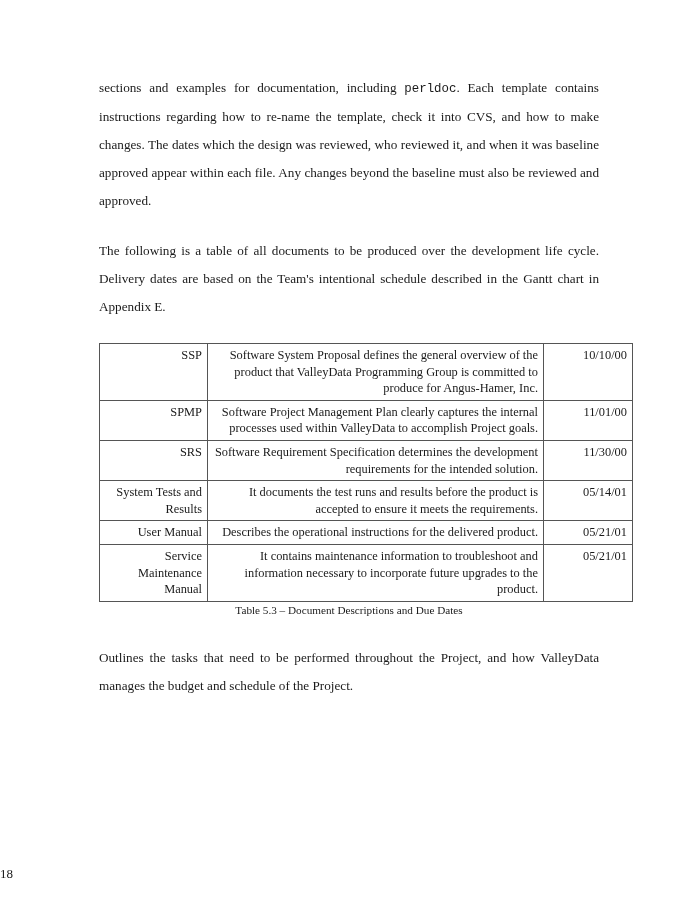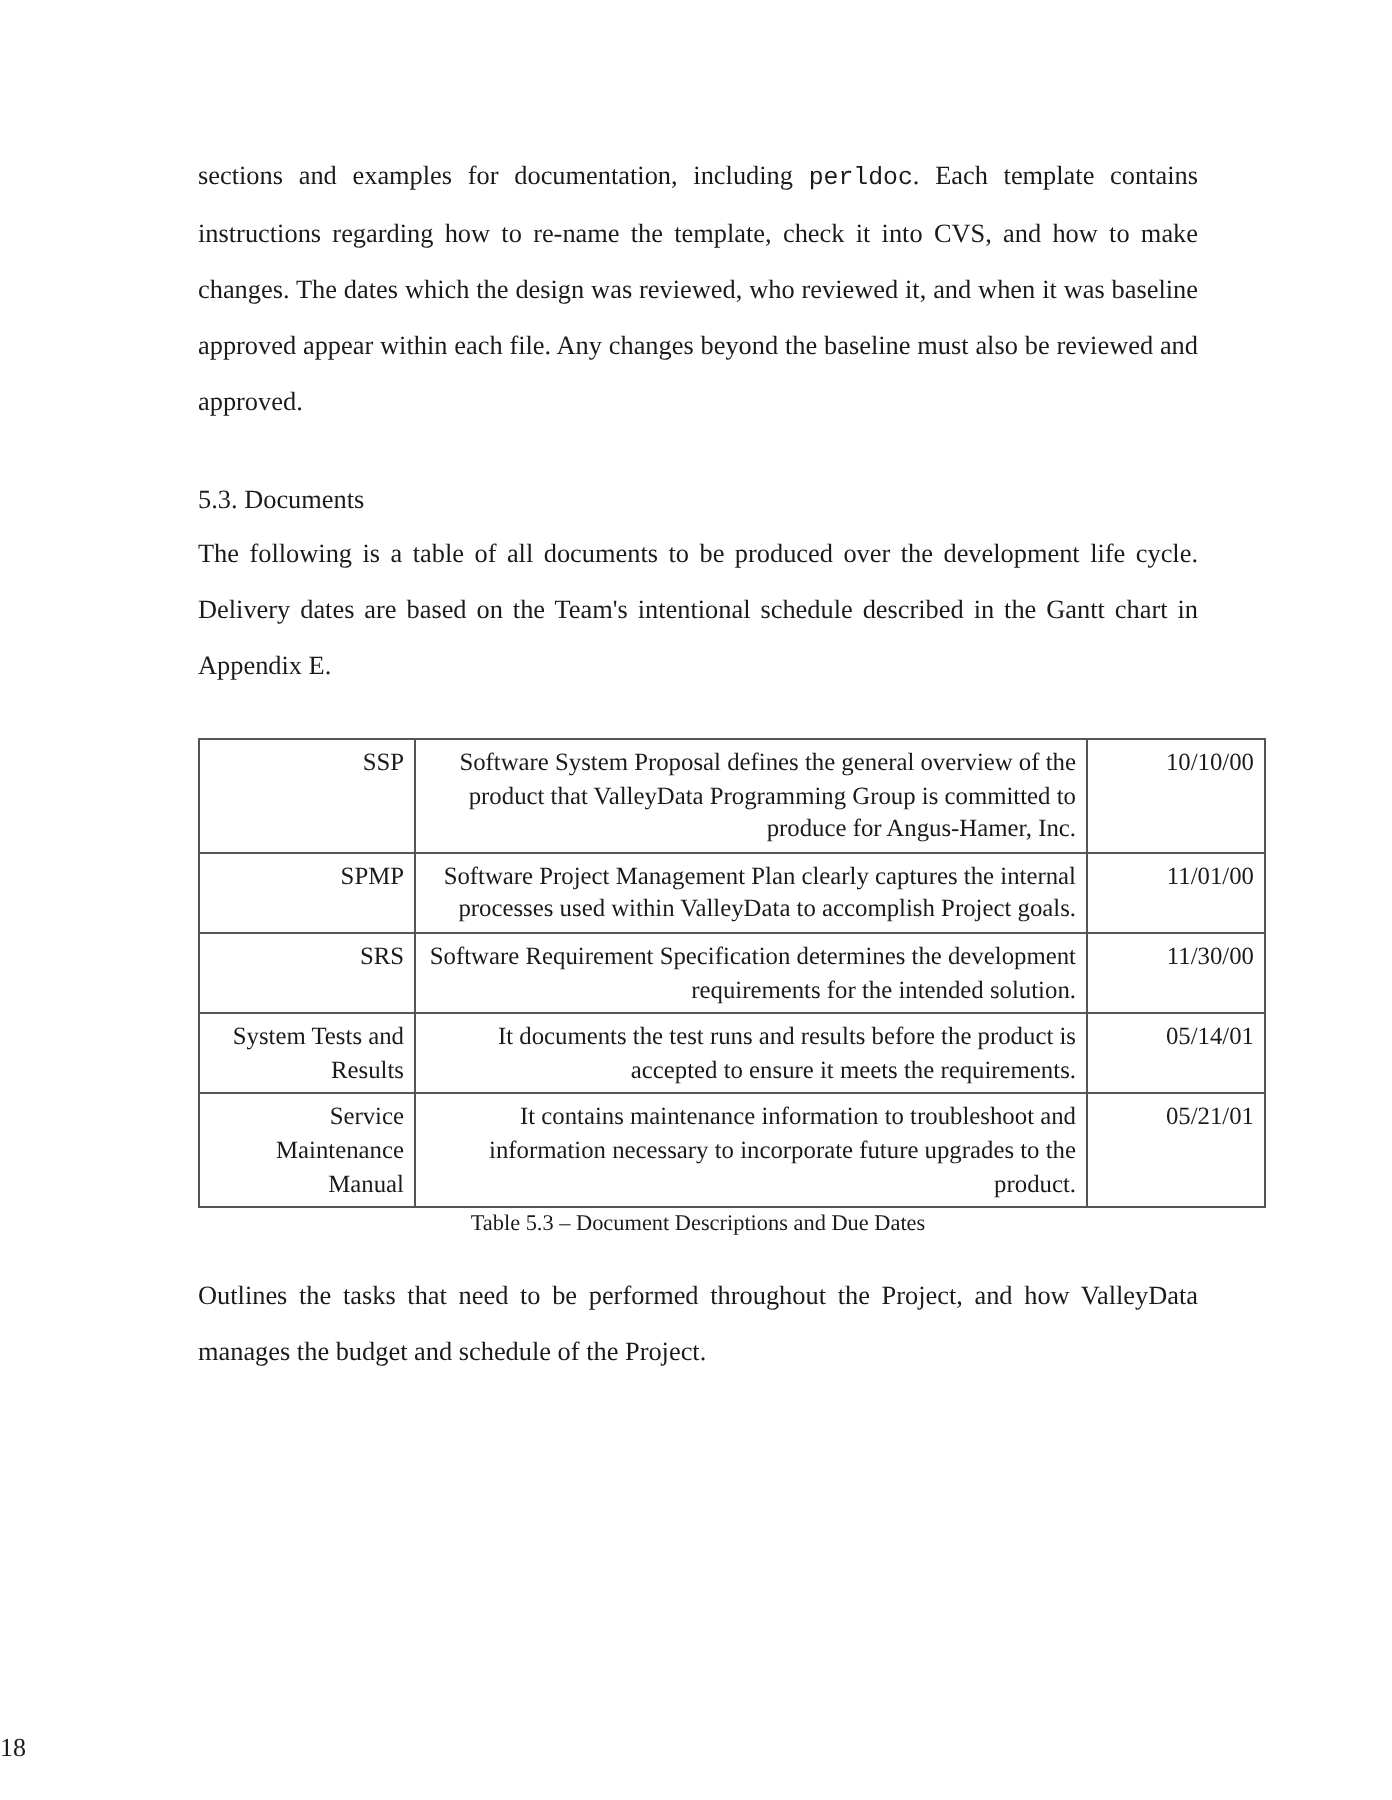--- a/index.html
+++ b/index.html
@@ -60,21 +60,21 @@
     vertical-align: top;
     font-size: 12.4px;
     line-height: 16.6px;
     padding: 3px 5px 3px 5px;
   }
   td.col-name { width: 97px; }
   td.col-desc { width: 325px; }
   td.col-date { width: 78px; }
   .tbl-pad-1 { padding-bottom: 20px; }
   .caption {
-    margin: 1px 0 0 0;
+    margin: 1px 0 12px 0;
     text-align: center;
     font-size: 11.2px;
     line-height: 15px;
     width: 500px;
   }
   .page-number {
     position: absolute;
     left: 0;
     top: 838px;
     width: 692px;
@@ -86,21 +86,20 @@
 </head>
 <body>
 
 <div class="page">
   <div class="content">
 
     <p class="body-para"><span>sections and examples for documentation, including </span><span class="mono">perldoc</span><span>. Each template contains instructions regarding how to re-name the template, check it into CVS, and how to make changes. The dates which the design was reviewed, who reviewed it, and when it was baseline approved appear within each file.  Any changes beyond the baseline must also be reviewed and approved.</span></p>
 
     <div class="spacer-sm"></div>
 
-    <h2 class="section-heading">5.3. Documents</h2>
 
     <p class="body-para">The following is a table of all documents to be produced over the development life cycle. Delivery dates are based on the Team's intentional schedule described in the Gantt chart in Appendix E.</p>
 
     <div class="spacer-sm"></div>
 
     <table class="doc-table">
       <tbody>
         <tr>
           <td class="col-name tbl-pad-1">SSP</td>
           <td class="col-desc tbl-pad-1">Software System Proposal defines the general overview of the product that ValleyData Programming Group is committed to produce for Angus-Hamer, Inc.</td>
@@ -115,20 +114,25 @@
           <td class="col-name tbl-pad-1">SRS</td>
           <td class="col-desc tbl-pad-1">Software Requirement Specification determines the development requirements for the intended solution.</td>
           <td class="col-date tbl-pad-1">11/30/00</td>
         </tr>
         <tr>
           <td class="col-name tbl-pad-1">System Tests and Results</td>
           <td class="col-desc tbl-pad-1">It documents the test runs and results before the product is accepted to ensure it meets the requirements.</td>
           <td class="col-date tbl-pad-1">05/14/01</td>
         </tr>
         <tr>
+          <td class="col-name tbl-pad-1">User Manual</td>
+          <td class="col-desc tbl-pad-1">Describes the operational instructions for the delivered product.</td>
+          <td class="col-date tbl-pad-1">05/21/01</td>
+        </tr>
+        <tr>
           <td class="col-name">Service Maintenance Manual</td>
           <td class="col-desc">It contains maintenance information to troubleshoot and information necessary to incorporate future upgrades to the product.</td>
           <td class="col-date">05/21/01</td>
         </tr>
       </tbody>
     </table>
 
     <p class="caption">Table 5.3 – Document Descriptions and Due Dates</p>
 
     <div class="spacer-xs"></div>

